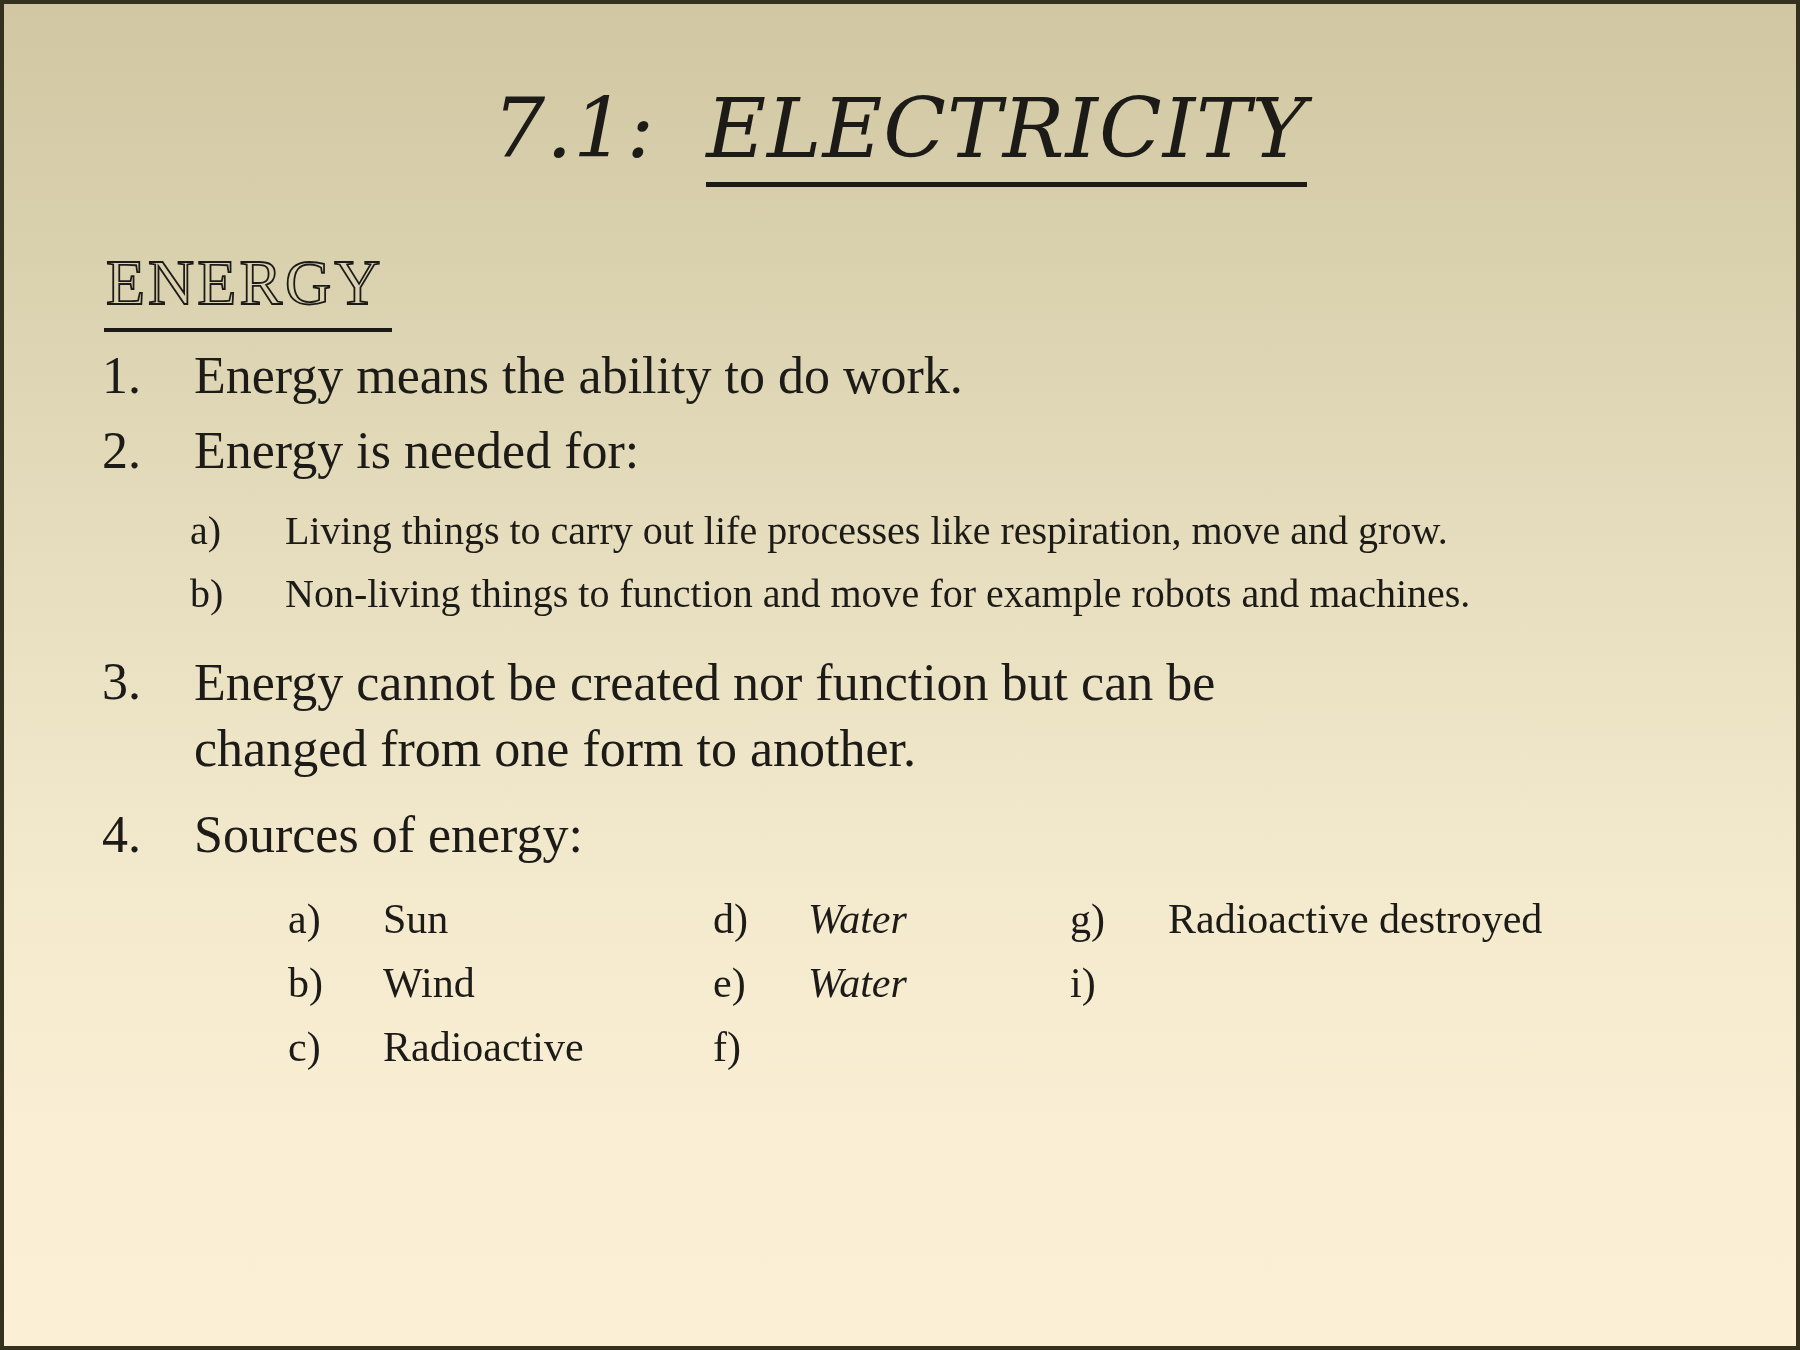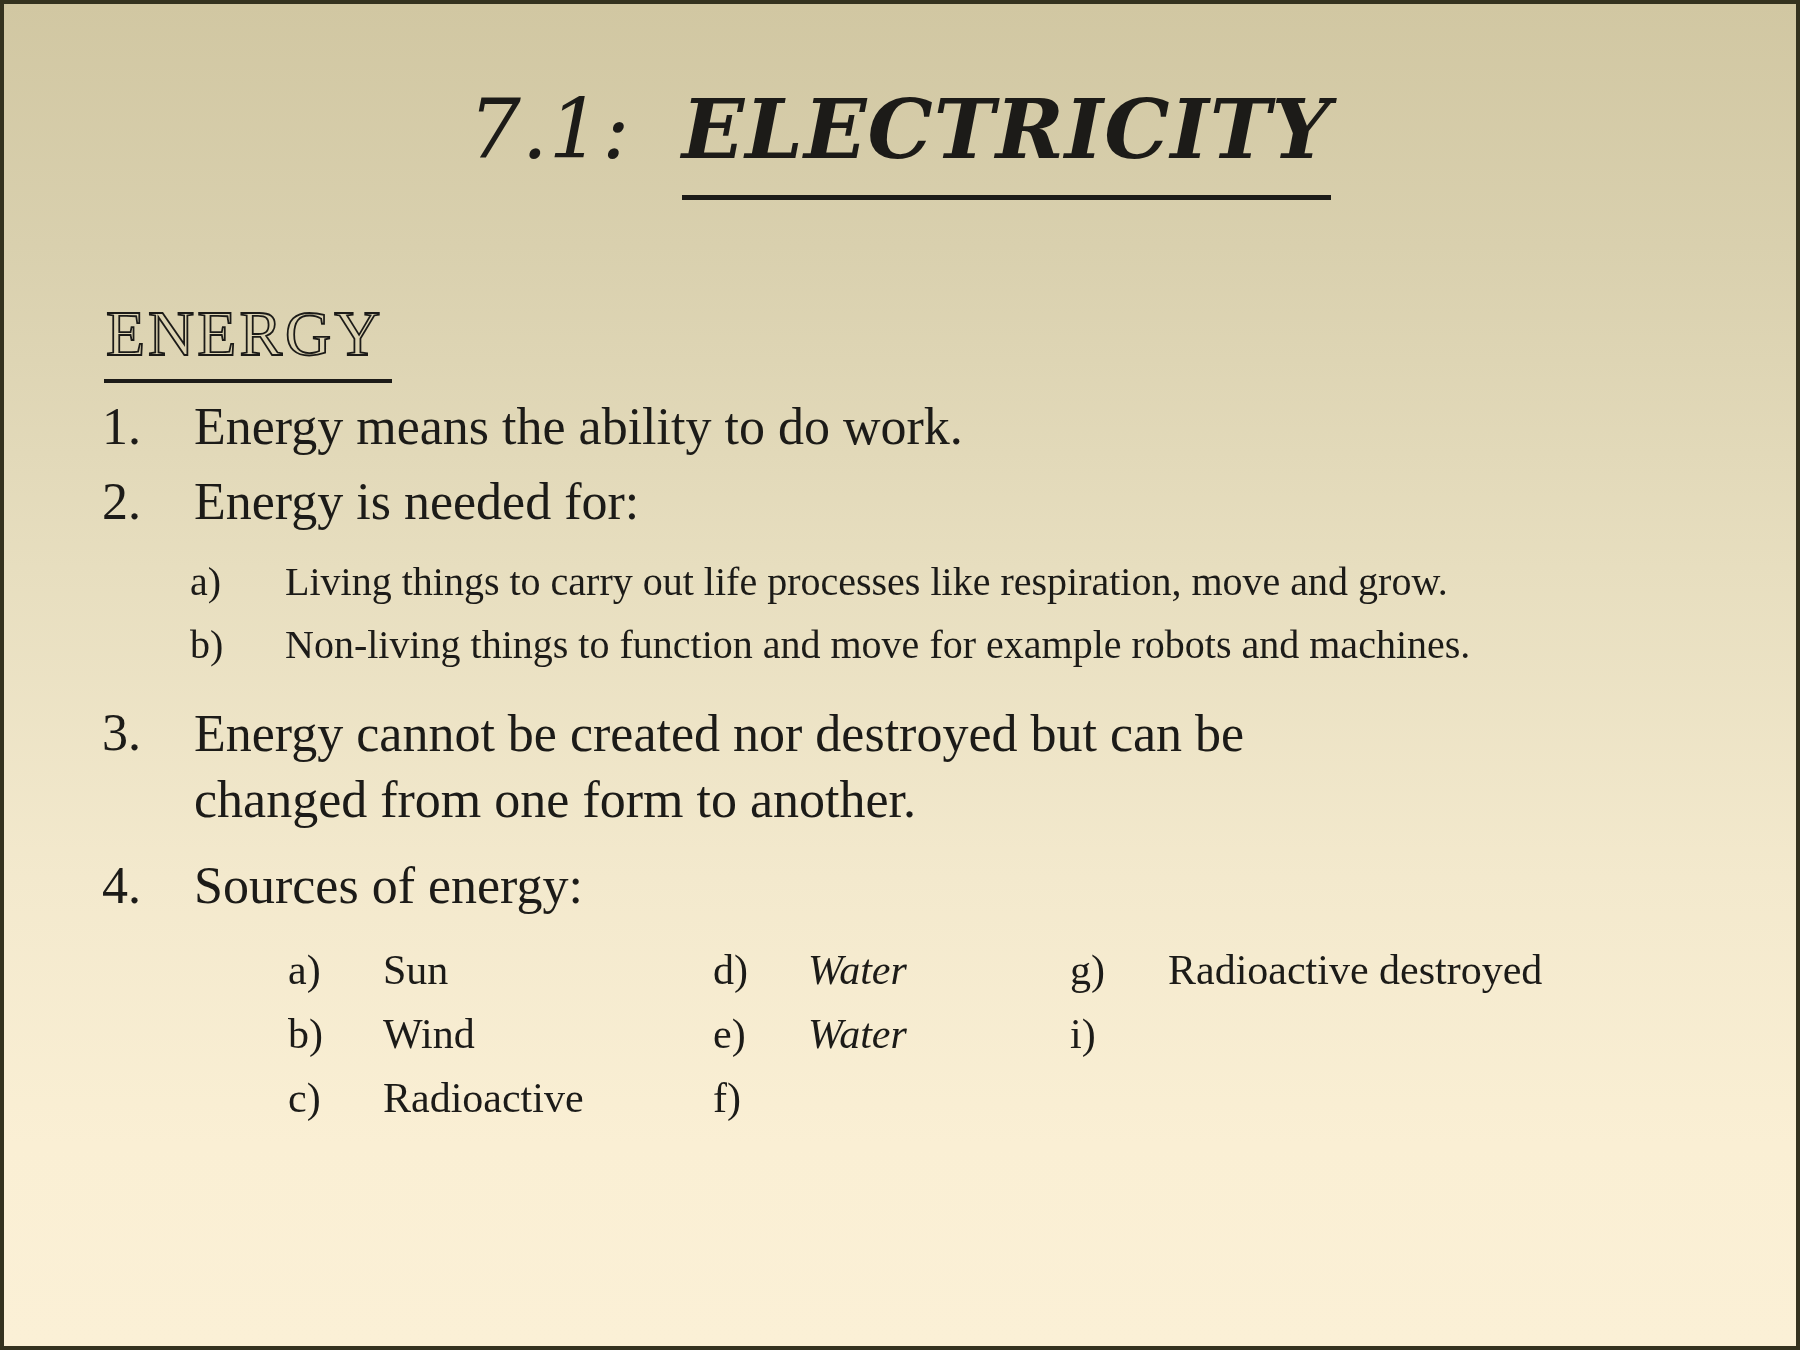--- a/index.html
+++ b/index.html
@@ -31,28 +31,27 @@
     text-align: center;
     font-family: "DejaVu Serif", serif;
     font-style: italic;
     font-weight: normal;
     font-size: 82px;
     line-height: 110px;
     letter-spacing: 1px;
   }
   .title .title-main {
     border-bottom: 5px solid #1c1b18;
-    padding-bottom: 18px;
+    padding-bottom: 6px;
     margin-left: 24px;
-    font-weight: bold;
   }
 
   
   .section-heading-wrap {
-    margin: 112px 0 0 100px;
+    margin: 62px 0 0 100px;
   }
   .section-heading {
     display: inline-block;
     font-family: "Liberation Serif", serif;
     font-weight: normal;
     font-size: 64px;
     line-height: 74px;
     letter-spacing: 3px;
     color: transparent;
     -webkit-text-stroke: 1.8px #1c1b18;
@@ -149,21 +148,21 @@
         <span class="subtxt">Living things to carry out life processes like respiration, move and grow.</span>
       </div>
       <div class="subitem">
         <span class="sublabel">b)</span>
         <span class="subtxt">Non-living things to function and move for example robots and machines.</span>
       </div>
     </div>
 
     <div class="item item-3">
       <span class="num">3.</span>
-      <span class="txt">Energy cannot be created nor destroyed but can be changed from one form to another.</span>
+      <span class="txt">Energy cannot be created nor function but can be changed from one form to another.</span>
     </div>
 
     <div class="item item-4">
       <span class="num">4.</span>
       <span class="txt">Sources of energy:</span>
     </div>
 
     <div class="sources">
 
       <div class="source-row">

